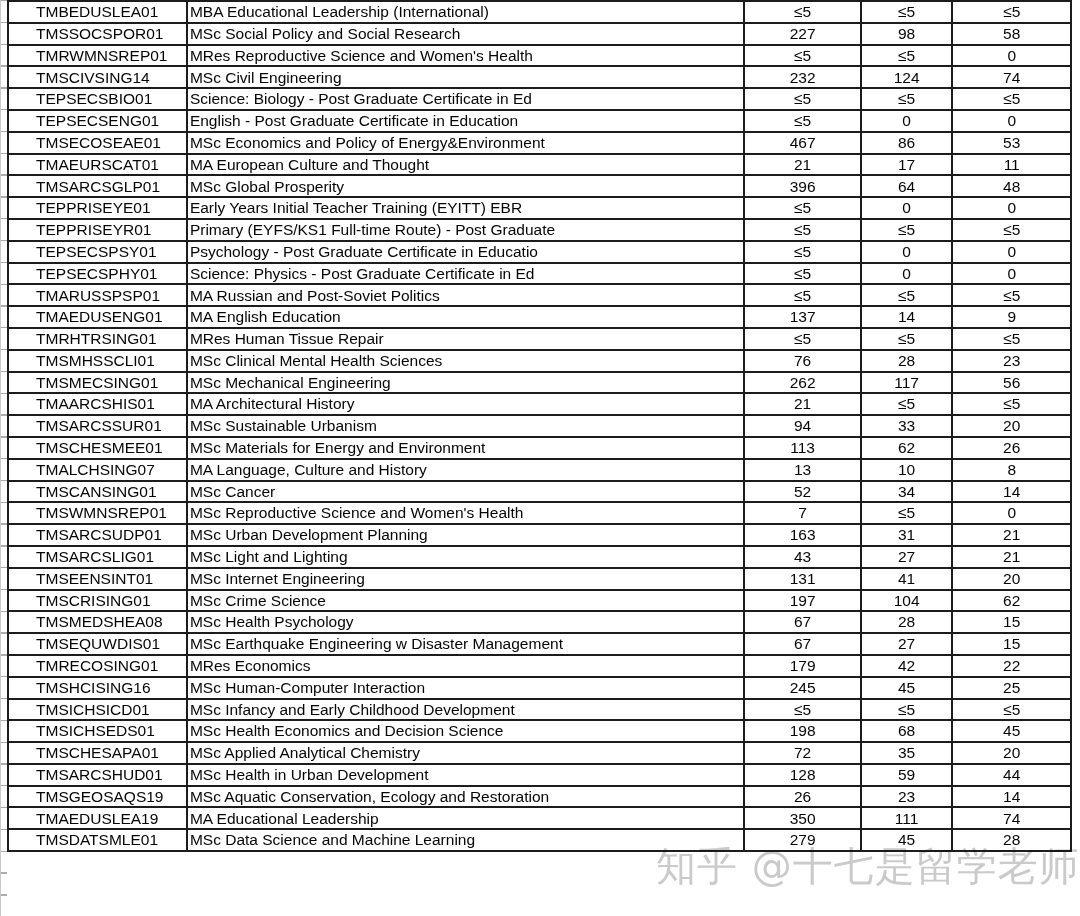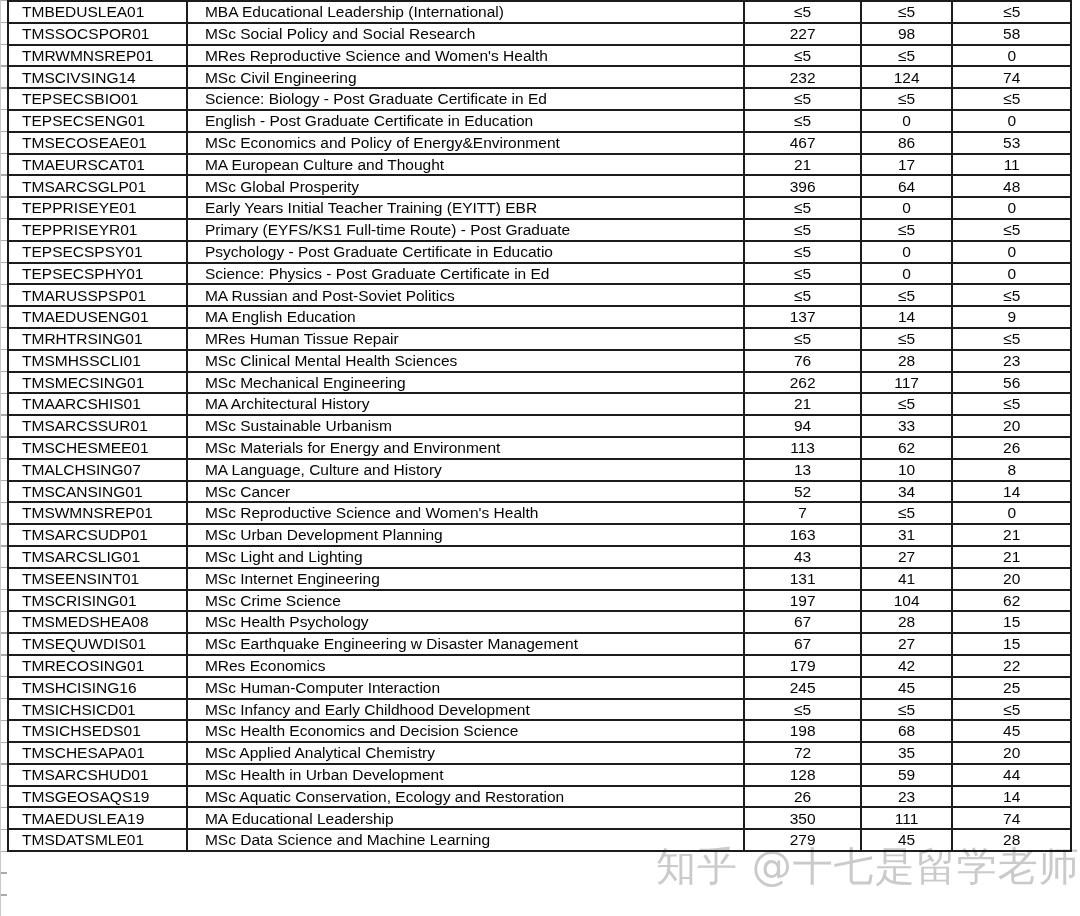--- a/index.html
+++ b/index.html
@@ -31,22 +31,22 @@
   table.data tr { height:21.81px; }
   table.data td {
     border:2px solid #1c1c1c;
     font-size:15.5px;
     color:#050505;
     vertical-align:middle;
     white-space:nowrap;
     overflow:hidden;
     line-height:1;
   }
-  td.c0 { width:172px; padding-left:13px; }
-  td.c1 { width:536px; padding-left:17px; }
+  td.c0 { width:172px; padding-left:27px; }
+  td.c1 { width:536px; padding-left:2px; }
   td.c2 { width:112px; text-align:center; }
   td.c3 { width:88px;  text-align:center; }
   td.c4 { width:114px; text-align:center; }
   .watermark {
     position:absolute;
     left:646px; top:842px;
     width:430px;
     font-size:40px;
     line-height:48px;
     letter-spacing:1px;

